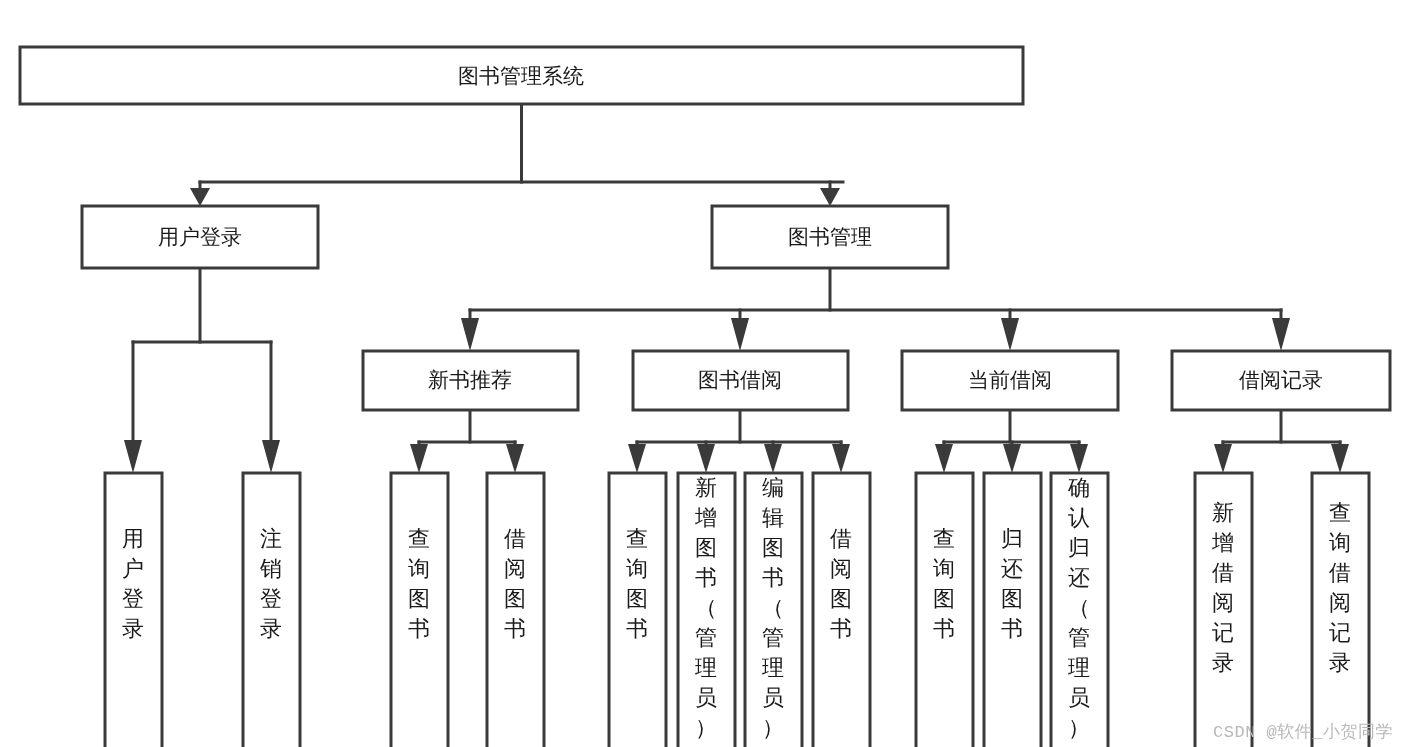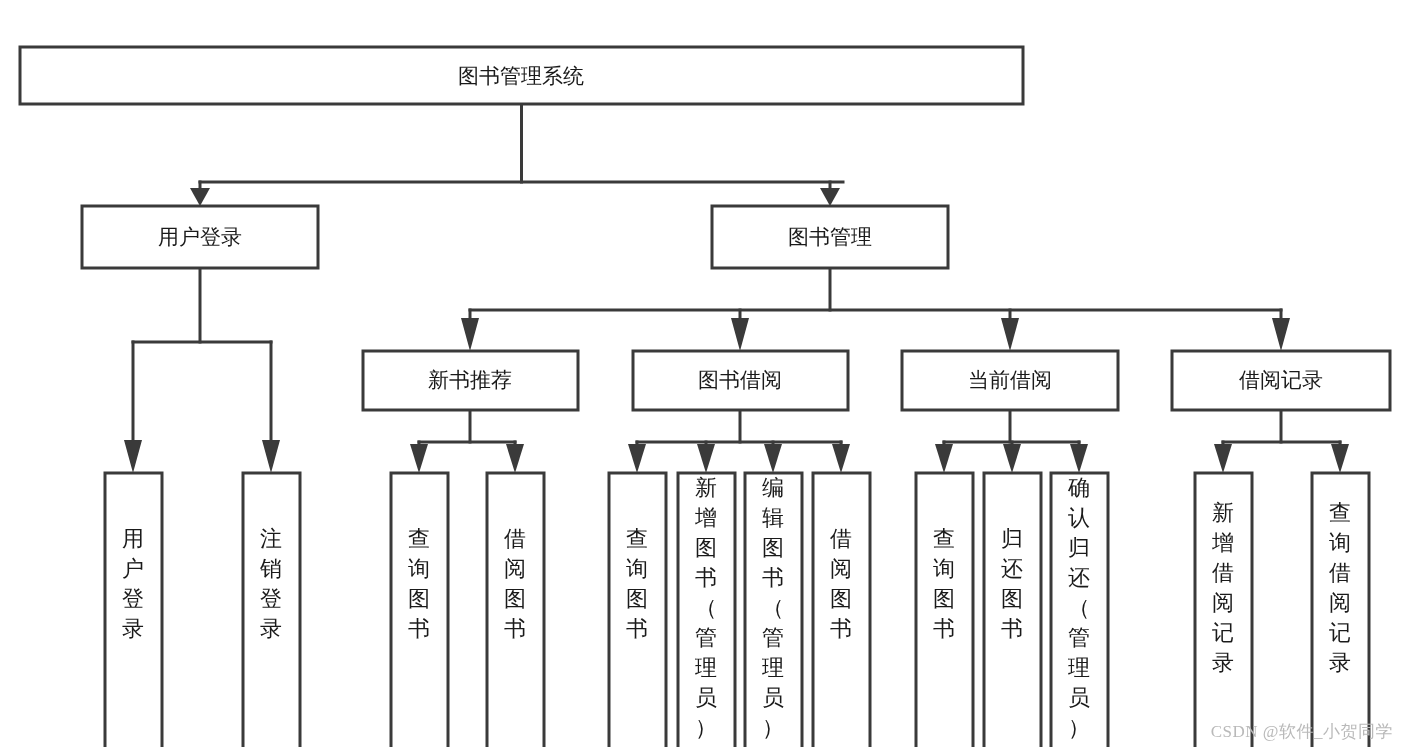--- a/index.html
+++ b/index.html
@@ -52,21 +52,21 @@
     stroke-linecap: square;
   }
   .arrow-head {
     fill: #3a3a3a;
     stroke: none;
   }
   .watermark {
     position: absolute;
     right: 12px;
     bottom: 8px;
-    font-family: Liberation Serif, serif;
+    font-family: Liberation Mono, monospace;
     font-size: 17px;
     color: #b9b9b9;
     letter-spacing: 0.5px;
     white-space: nowrap;
     pointer-events: none;
   }
 </style>
 </head>
 <body>
 

